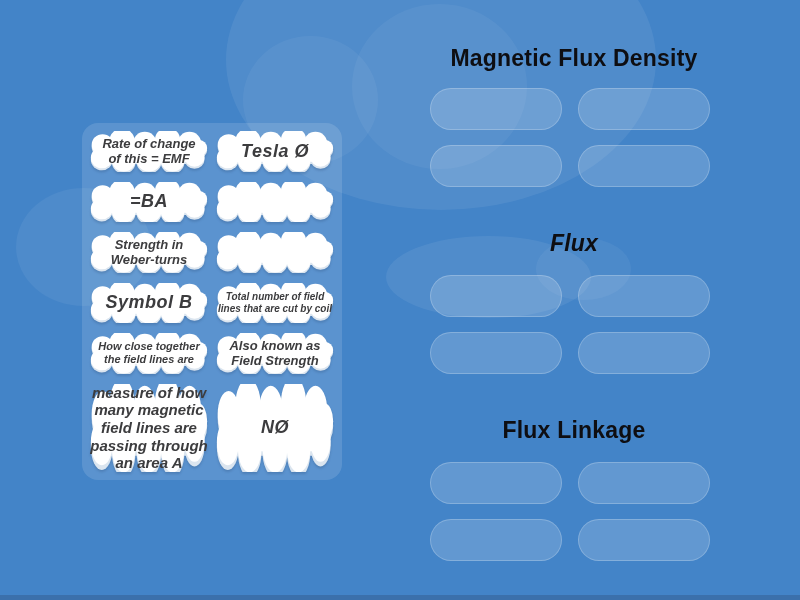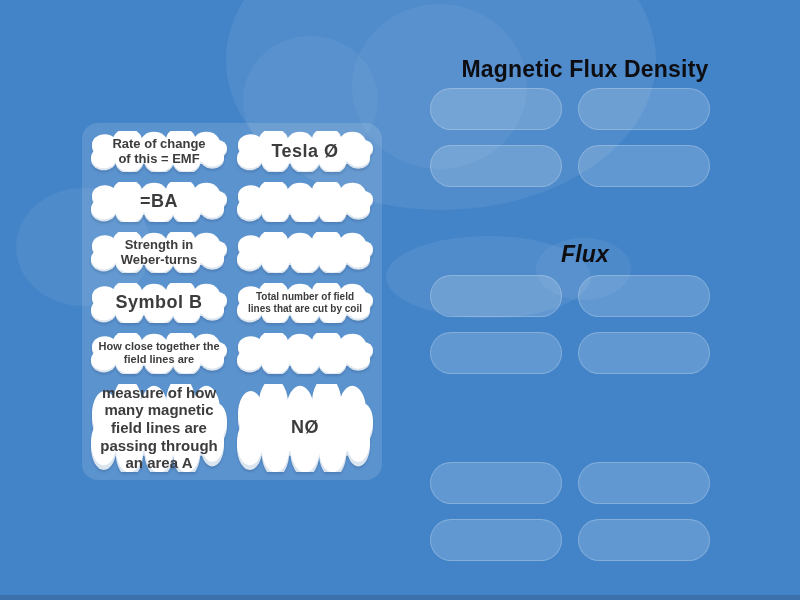--- a/index.html
+++ b/index.html
@@ -15,43 +15,44 @@
   
   .blob{position:absolute;background:#ffffff;border-radius:50%;pointer-events:none;}
   .blob.b1{left:226px;top:-90px;width:430px;height:300px;opacity:.07;}
   .blob.b2{left:243px;top:36px;width:135px;height:128px;opacity:.05;}
   .blob.b3{left:352px;top:4px;width:175px;height:165px;opacity:.05;}
   .blob.b4{left:16px;top:188px;width:135px;height:118px;opacity:.06;}
   .blob.b5{left:386px;top:236px;width:205px;height:82px;opacity:.07;}
   .blob.b6{left:536px;top:238px;width:95px;height:62px;opacity:.05;}
   
   .panel{
-    position:absolute;left:82px;top:123px;width:300px;height:357px;
+    position:absolute;left:82px;top:123px;width:260px;height:357px;
     background:rgba(255,255,255,.13);border-radius:16px;
     box-sizing:border-box;padding:8px;
     display:grid;grid-template-columns:1fr 1fr;grid-template-rows:repeat(6,1fr);
     gap:10px 8px;
+    font-style:italic;
   }
   .tile{
     position:relative;display:flex;align-items:center;justify-content:center;
     text-align:center;cursor:grab;
     filter:drop-shadow(0 2px 1px rgba(30,60,100,.22));
   }
   .tile svg{position:absolute;inset:0;width:100%;height:100%;}
   .tile .lbl{
     position:relative;z-index:2;color:#3c3c3e;font-weight:bold;line-height:1.18;
   }
   .tile.big .lbl{font-size:18px;letter-spacing:.5px;}
   .tile.med .lbl{font-size:13px;max-width:108px;}
   .tile.med2 .lbl{font-size:11px;max-width:122px;}
   .tile.sm .lbl{font-size:10px;max-width:122px;}
   .tile.xs .lbl{font-size:15px;max-width:126px;}
   
   .group-title{
-    position:absolute;left:420px;width:300px;margin:15px;
+    position:absolute;left:420px;width:300px;margin:4px;
     text-align:center;color:#0e0e12;font-size:23px;font-weight:bold;
     letter-spacing:.2px;
   }
   .gt1{top:41px;}
   .gt2{top:226px;font-style:italic;}
   .gt3{top:413px;}
   .slots{
     position:absolute;left:430px;width:280px;
     display:grid;grid-template-columns:132px 132px;grid-auto-rows:42px;
     gap:15px 16px;
@@ -411,20 +412,21 @@
             <circle cx="118" cy="15" r="14"></circle>
             <circle cx="129" cy="21" r="10"></circle>
             <circle cx="14" cy="33" r="13"></circle>
             <circle cx="40" cy="36" r="14"></circle>
             <circle cx="70" cy="35" r="15"></circle>
             <circle cx="98" cy="36" r="14"></circle>
             <circle cx="124" cy="32" r="12"></circle>
             <rect x="5" y="12" width="130" height="26" rx="13"></rect>
           </g>
       </svg>
+      <span class="lbl">Also known as Field Strength</span>
     </div>
 
     <div class="tile xs">
       <svg viewBox="0 0 140 50" preserveAspectRatio="none" aria-hidden="true">
         <g fill="#dbe5ef" transform="translate(0,2.6)">
             <circle cx="15" cy="17" r="13"></circle>
             <circle cx="38" cy="12" r="15"></circle>
             <circle cx="65" cy="15" r="14"></circle>
             <circle cx="92" cy="11" r="15"></circle>
             <circle cx="118" cy="15" r="14"></circle>
@@ -499,20 +501,21 @@
   </div>
 
   <h2 class="group-title gt2">Flux</h2>
   <div class="slots sg2">
     <div class="slot"></div>
     <div class="slot"></div>
     <div class="slot"></div>
     <div class="slot"></div>
   </div>
 
+  <h2 class="group-title gt3">Flux Linkage</h2>
   <div class="slots sg3">
     <div class="slot"></div>
     <div class="slot"></div>
     <div class="slot"></div>
     <div class="slot"></div>
   </div>
 
   <div class="bottom-bar"></div>
 
 </div>

